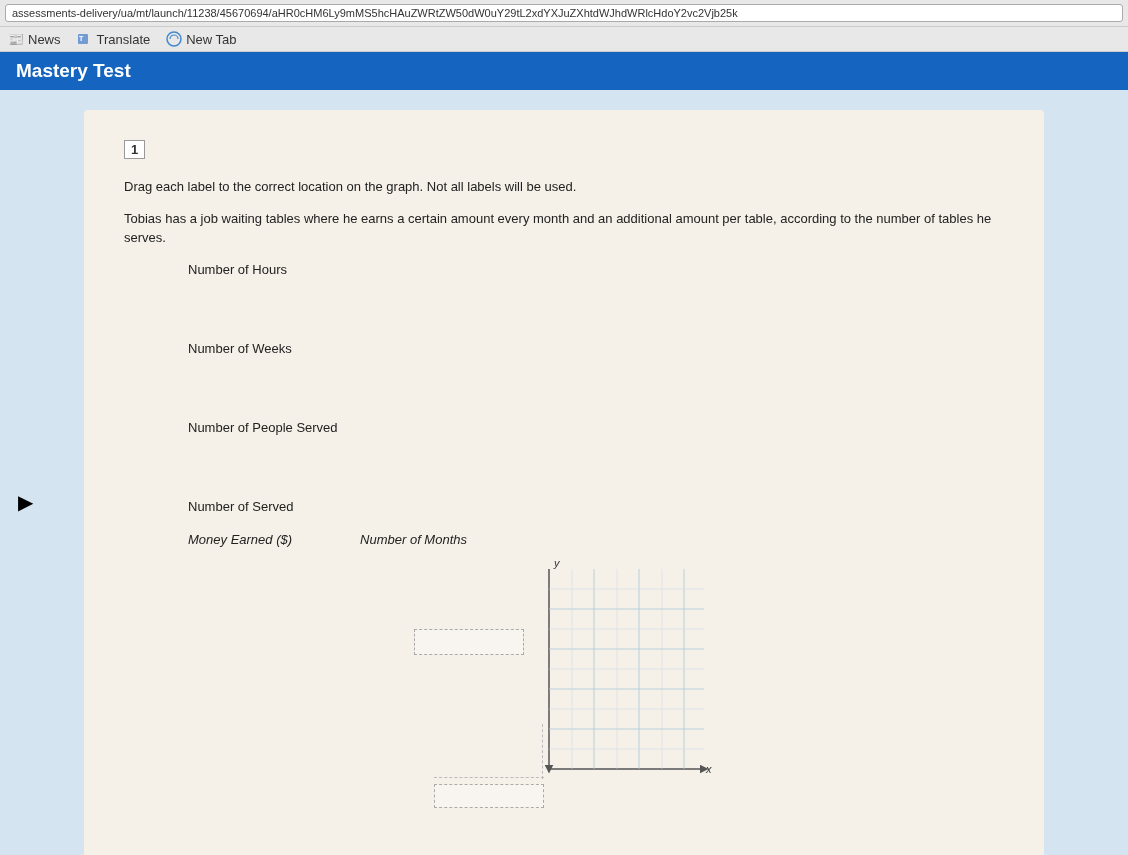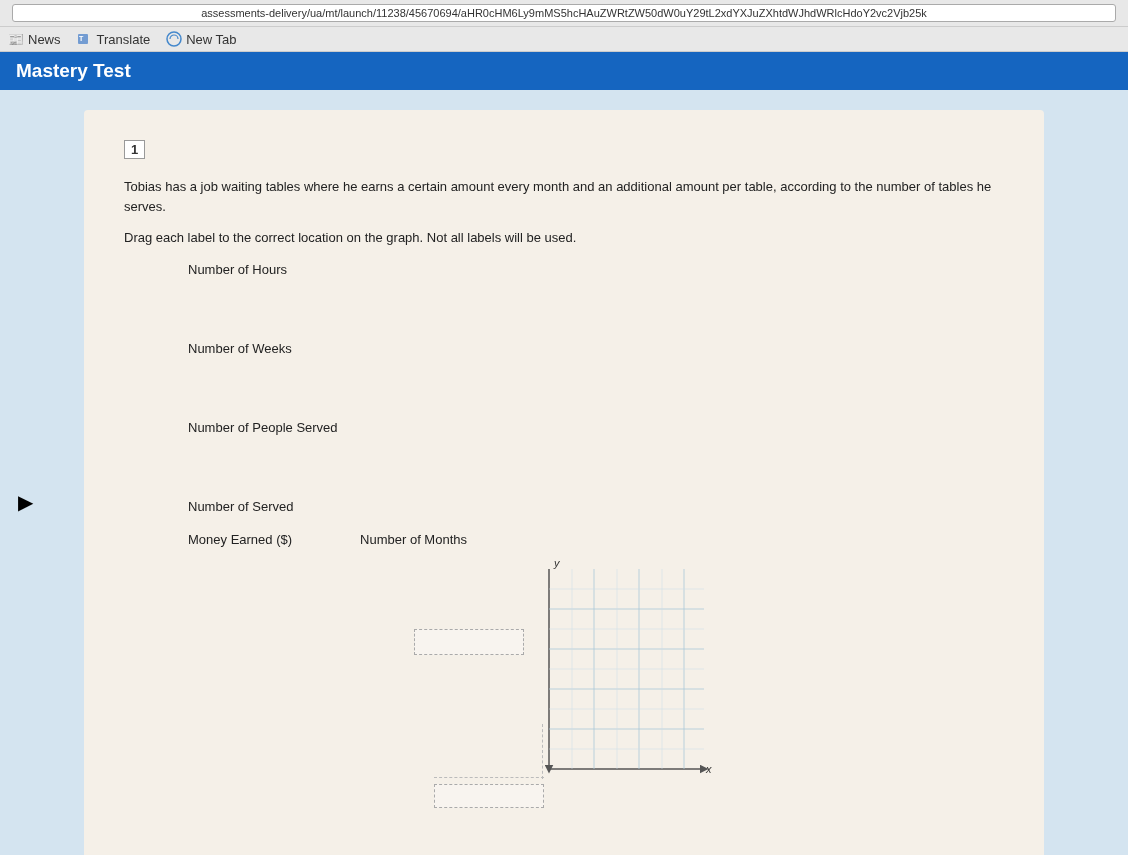--- a/index.html
+++ b/index.html
@@ -7,25 +7,24 @@
       font-family: Arial, sans-serif;
       background: #c8d8e8;
       width: 1128px;
       min-height: 855px;
       overflow-x: hidden;
     }
 
     
     .browser-top {
       background: #e8e8e8;
-      padding: 4px 12px;
+      padding: 4px 5px;
       font-size: 12px;
       color: #333;
       border-bottom: 1px solid #ccc;
-      text-align: center;
     }
 
     .address-bar {
       background: #fff;
       border: 1px solid #aaa;
       border-radius: 3px;
       padding: 2px 6px;
       font-size: 11px;
       color: #333;
       width: 100%;
@@ -154,20 +153,21 @@
       display: flex;
       gap: 60px;
       margin-bottom: 14px;
       margin-left: 60px;
       flex-direction: column;
     }
     .labels-row2 {
       display: flex;
       gap: 60px;
       margin-left: 60px;
+      font-style: italic;
     }
 
     .cursor-arrow {
       position: fixed;
       left: 18px;
       top: 490px;
       font-size: 20px;
       color: #000;
       pointer-events: none;
     }
@@ -207,22 +207,22 @@
 
 <div class="app-header">
   <span>Mastery Test</span>
 </div>
 
 <div class="main-content">
   <div class="question-card">
 
     <div class="question-number">1</div>
 
+    <p class="instruction-text">Drag each label to the correct location on the graph. Not all labels will be used.</p>
     <p class="instruction-text">Tobias has a job waiting tables where he earns a certain amount every month and an additional amount per table, according to the number of tables he serves.</p>
-    <p class="instruction-text">Drag each label to the correct location on the graph. Not all labels will be used.</p>
 
     
     <div class="labels-row1">
       <span class="drag-label">Number of Hours</span>
       <span class="drag-label">Number of Weeks</span>
       <span class="drag-label">Number of People Served</span>
       <span class="drag-label">Number of Served</span>
     </div>
 
     

